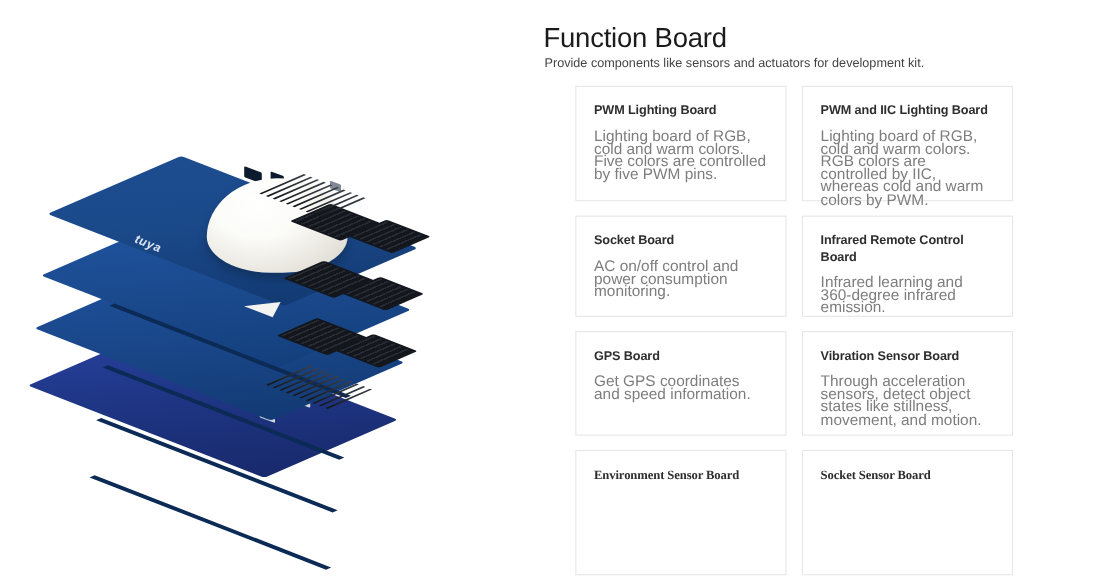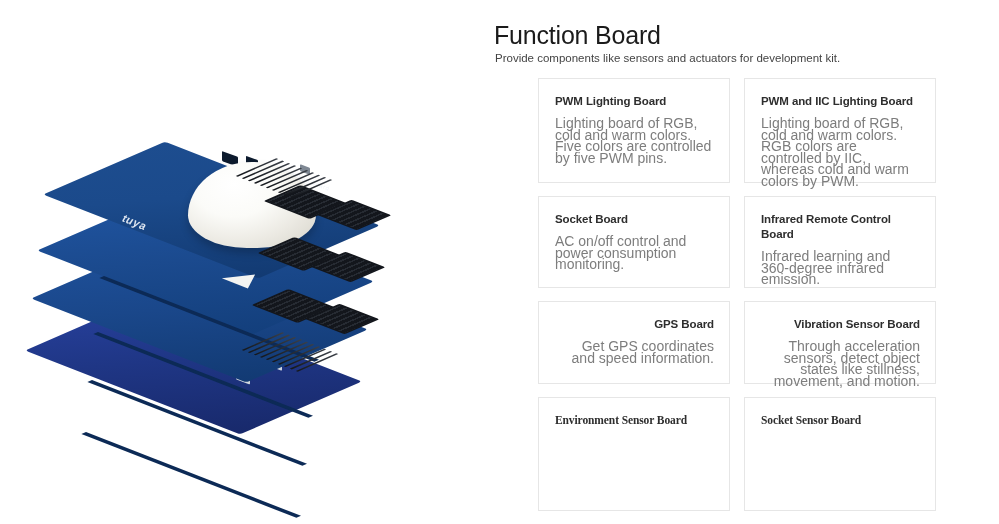--- a/index.html
+++ b/index.html
@@ -168,37 +168,37 @@
   }
   #page-subtitle {
     position: absolute;
     left: 8px; top: 40px;
     font-size: 11.5px;
     color: #444;
   }
 
   #card-grid {
     position: absolute;
-    left: 22px; top: 78px;
+    left: 7px; top: 78px;
     width: 405px;
     display: grid;
     grid-template-columns: 192px 192px;
     column-gap: 14px;
     row-gap: 13px;
     padding-left: 29px;
   }
   .card {
     border: 1px solid #e6e6e6;
     background: #fff;
     box-sizing: border-box;
     padding: 15px 15px 14px 16px;
   }
   .card-r1 { height: 105px; }
   .card-r2 { height: 92px; }
-  .card-r3 { height: 83px; text-align: right; }
+  .card-r3 { height: 95px; }
   .card-r4 { height: 114px; font-family: Liberation Serif, serif; }
 
   .card-title {
     font-size: 11.5px;
     font-weight: bold;
     color: #2e2e2e;
     margin: 0 0 9px 0;
     line-height: 15px;
     letter-spacing: -0.1px;
   }

